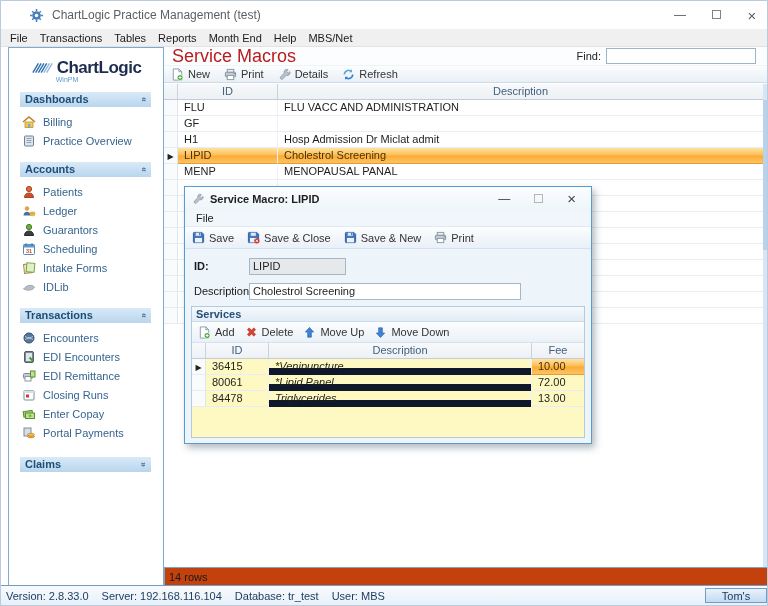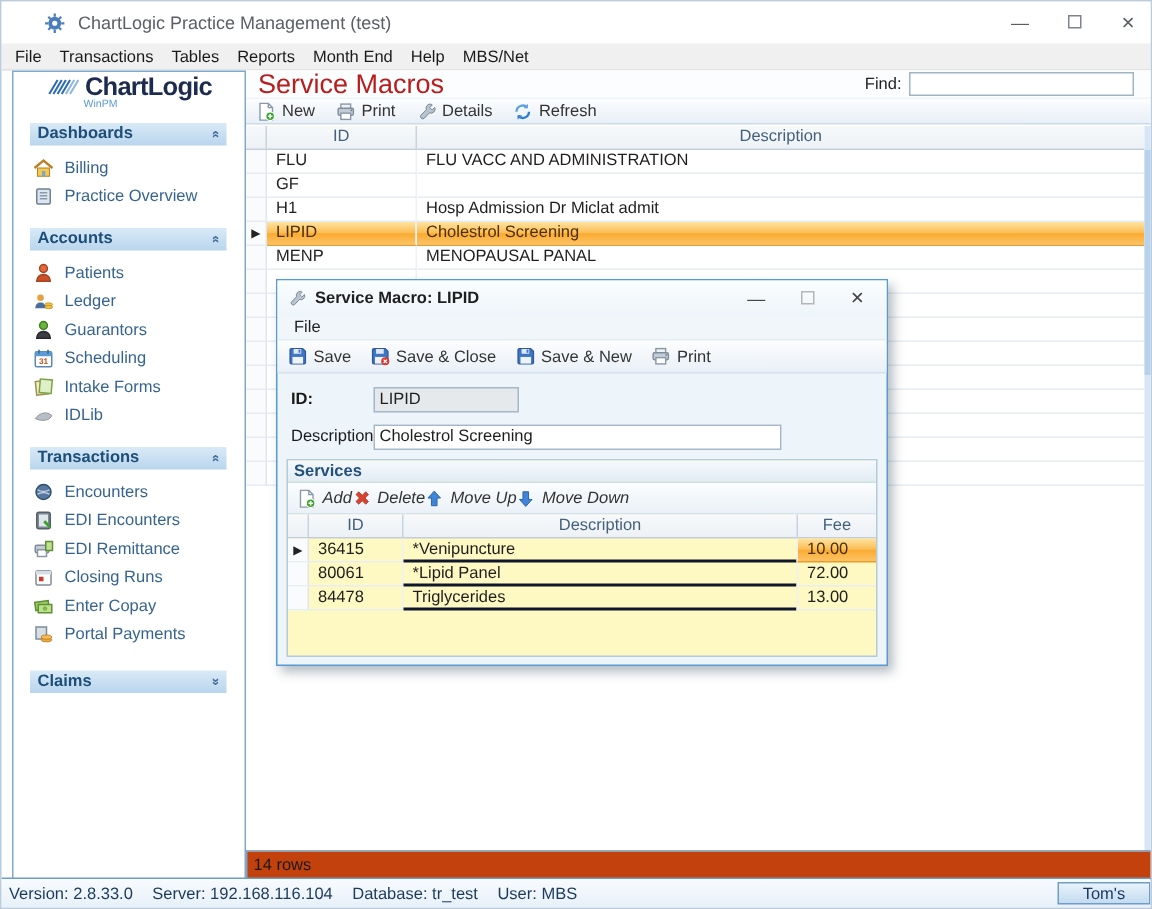--- a/index.html
+++ b/index.html
@@ -13,21 +13,21 @@
   .winbtns { position:absolute; right:10px; top:0; height:28px; display:flex; align-items:center; gap:22px; }
   .winbtn { width:14px; text-align:center; color:#5a5f66; font-size:12px; cursor:default; }
   .maxbox { width:9px; height:9px; border:1px solid #7d848c; display:inline-block; }
 
   
   .menubar { position:absolute; left:0; top:28px; width:768px; height:18px; background:#f0f0f0; border-bottom:1px solid #e2e2e2; display:flex; align-items:center; padding-left:3px; }
   .menu-item { padding:0 6px; color:#1a1a1a; line-height:18px; }
 
   
   .sidebar { position:absolute; left:7px; top:46px; width:156px; height:540px; background:#fff; border:1px solid #7fa9d0; }
-  .logo { text-align:center; }
+  .logo { padding-top:10px; text-align:center; }
   .logo-line { display:flex; align-items:center; justify-content:center; gap:2px; }
   .brand { font-size:17px; font-weight:bold; color:#1d2b4f; letter-spacing:-0.5px; }
   .brand-sub { font-size:7px; color:#5b9bd5; margin-top:-2px; margin-left:28px; text-align:center; width:60px; }
   .side-section { margin:12px 12px 0 11px; }
   .side-section.first { margin-top:9px; }
   .sec-head { height:15px; line-height:15px; background:linear-gradient(180deg,#d9eaf7,#b9d5ed); color:#1d4e79; font-weight:bold; padding:0 5px; display:flex; align-items:center; }
   .sec-head .chev { margin-left:auto; font-size:9px; color:#41699a; display:inline-block; }
   .chev.up { transform:rotate(90deg); }
   .chev.down { transform:rotate(-90deg); }
   .side-items { margin-top:5px; }
@@ -79,26 +79,26 @@
   .dlg-body { padding:7px 6px 0 6px; }
   .field-row { display:flex; align-items:center; height:20px; margin-bottom:5px; }
   .f-label { width:58px; color:#1a1a1a; padding-left:3px; }
   .f-label.bold { font-weight:bold; }
   .inp { height:17px; border:1px solid #a5b8c9; font-size:11px; padding:0 3px; color:#1e1e1e; }
   .inp-id { width:97px; background:#e6e9ec; }
   .inp-desc { width:272px; background:#fff; }
 
   .services { margin-top:3px; height:132px; background:#fef9c3; border:1px solid #b3c9dc; }
   .svc-head { height:15px; line-height:14px; background:linear-gradient(180deg,#f5f9fc,#e2ecf5); border-bottom:1px solid #cddcea; color:#23517c; font-weight:bold; padding-left:4px; }
-  .svc-toolbar { height:21px; background:linear-gradient(180deg,#fcfdfe,#eaf1f7); border-bottom:1px solid #d4e1ee; display:flex; align-items:center; padding-left:6px; gap:0;font-style:italic; }
+  .svc-toolbar { height:21px; background:linear-gradient(180deg,#fcfdfe,#eaf1f7); border-bottom:1px solid #d4e1ee; display:flex; align-items:center; padding-left:6px; gap:10px; }
   .h-sid { width:63px; border-right:1px solid #c9d3de; text-align:center; color:#44607c; line-height:15px; }
   .h-sdesc { flex:1; text-align:center; color:#44607c; line-height:15px; }
   .h-fee { width:53px; border-left:1px solid #c9d3de; text-align:center; color:#44607c; line-height:15px; }
   .c-sid { width:63px; border-right:1px solid #eef1f5; border-bottom:1px solid #e6edf4; padding-left:6px; line-height:15px; color:#1e1e1e; }
-  .c-sdesc { flex:1; border-bottom:2px solid #0f172a; padding-left:6px; line-height:15px; color:#1e1e1e; }
+  .c-sdesc { flex:1; border-bottom:7px solid #0f172a; padding-left:6px; line-height:15px; color:#1e1e1e;font-style:italic; }
   .c-fee { width:53px; border-left:1px solid #eef1f5; border-bottom:1px solid #e6edf4; padding-left:6px; line-height:15px; color:#1e1e1e; }
 </style>
 </head>
 <body>
 
 <div id="app">
 
   <div class="titlebar">
     <svg class="appicon" viewBox="0 0 14 14">
         <circle cx="7" cy="7" r="4" fill="#4a7ebb"></circle>

